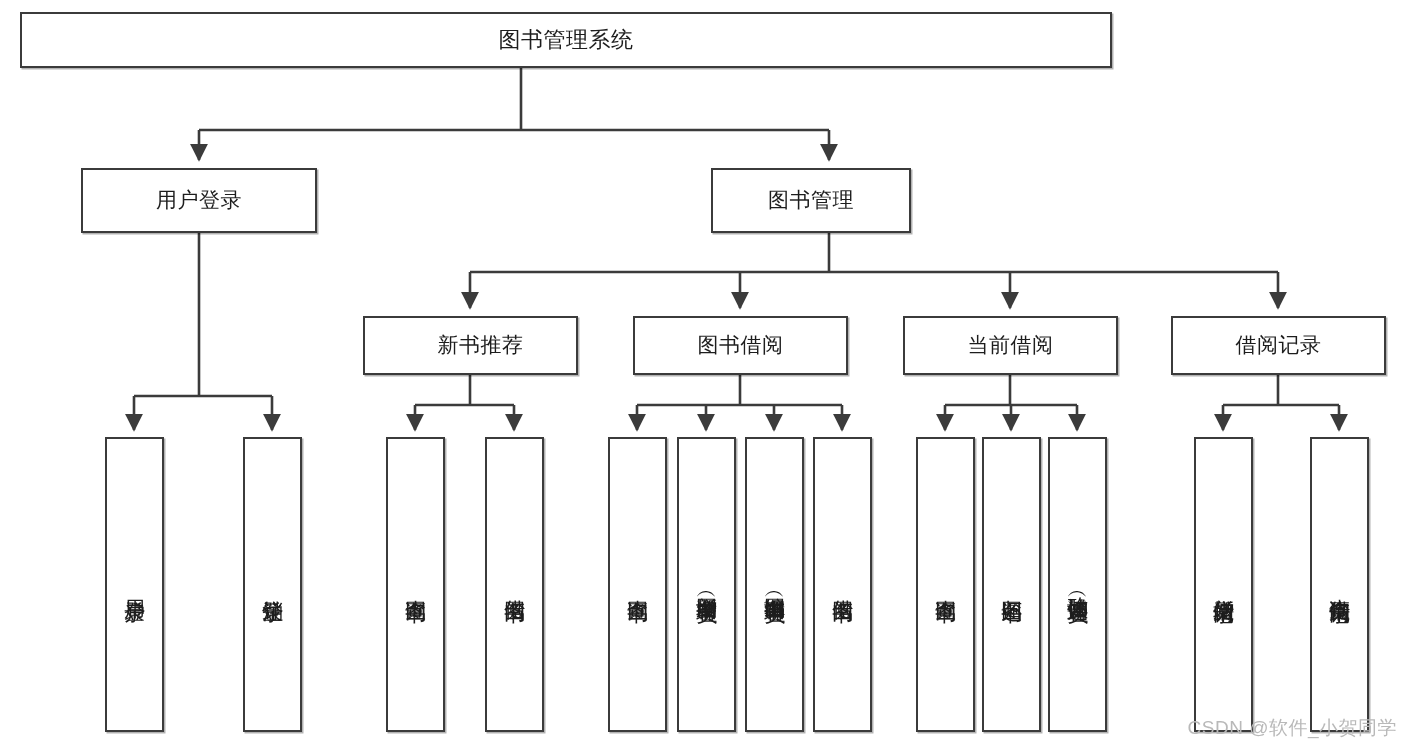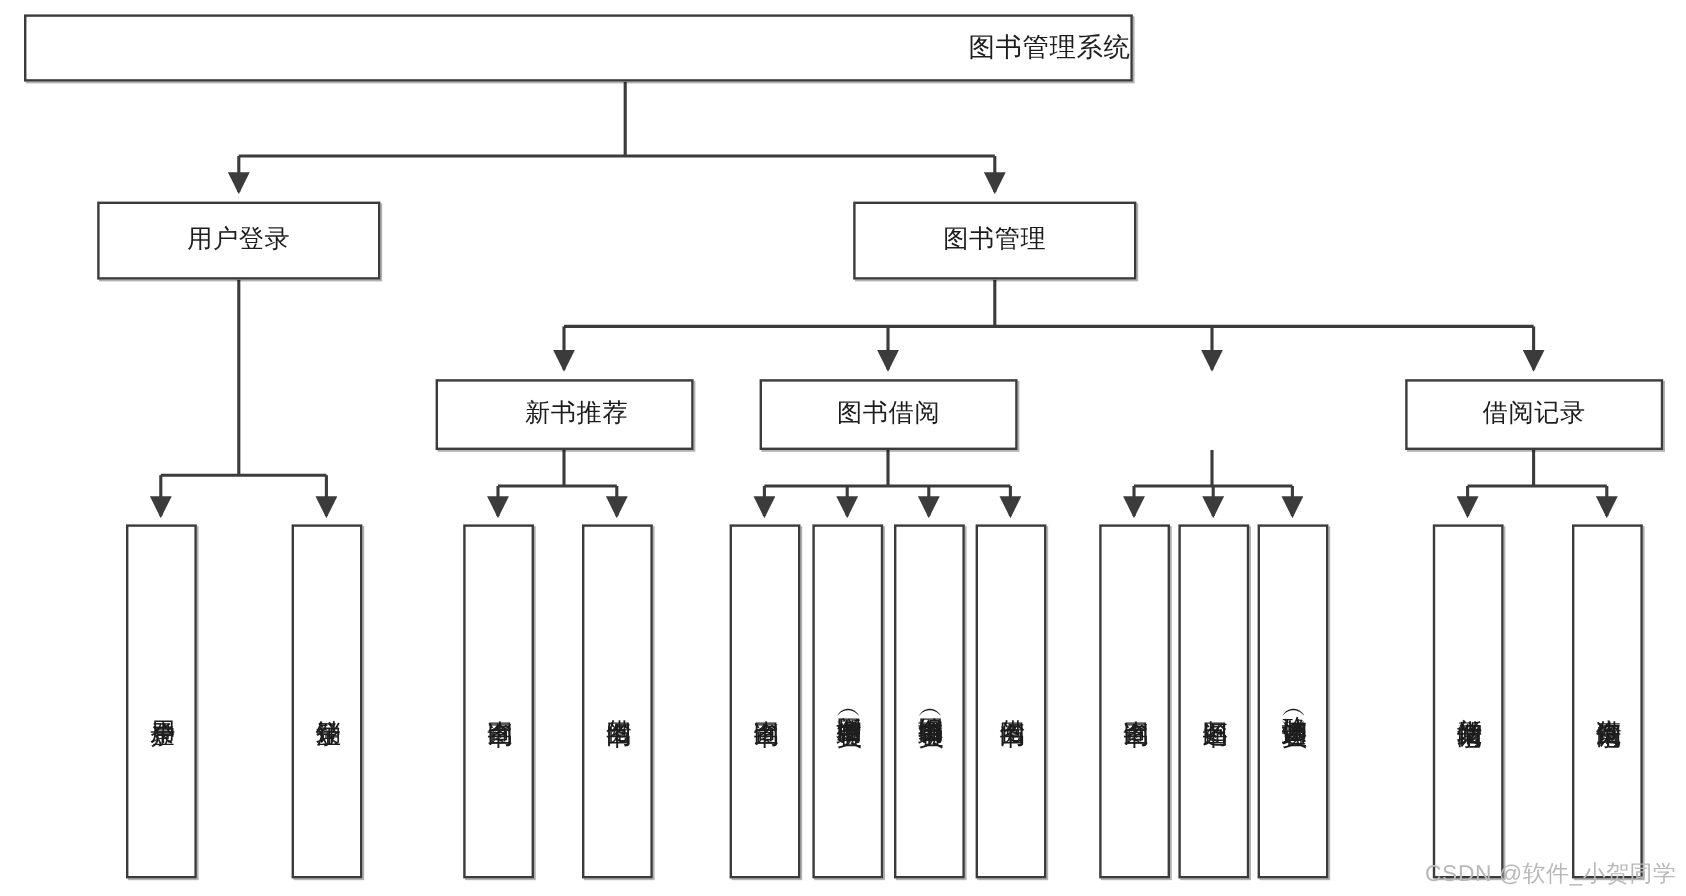--- a/index.html
+++ b/index.html
@@ -118,37 +118,40 @@
       <path d="M 1011 405 L 1011 430" marker-end="url(#arrow)"></path>
       <path d="M 1077 405 L 1077 430" marker-end="url(#arrow)"></path>
 
       <path d="M 1278 375 L 1278 405"></path>
       <path d="M 1223 405 L 1339 405"></path>
       <path d="M 1223 405 L 1223 430" marker-end="url(#arrow)"></path>
       <path d="M 1339 405 L 1339 430" marker-end="url(#arrow)"></path>
     </g>
   </svg>
 
-  <div class="node root" style="left:20px; top:12px; width:924px; height:56px;justify-content:flex-end;">
+  <div class="node root" style="left:20px; top:12px; width:1092px; height:56px;">
     <span class="label">图书管理系统</span>
   </div>
 
   <div class="node lvl2" style="left:81px; top:168px; width:236px; height:65px;">
     <span class="label">用户登录</span>
   </div>
-  <div class="node lvl2" style="left:711px; top:168px; width:236px; height:65px;">
+  <div class="node lvl2" style="left:711px; top:168px; width:200px; height:65px;">
     <span class="label">图书管理</span>
   </div>
 
   <div class="node lvl3" style="left:363px; top:316px; width:215px; height:59px;padding-left:20px;">
     <span class="label">新书推荐</span>
   </div>
   <div class="node lvl3" style="left:633px; top:316px; width:215px; height:59px;">
     <span class="label">图书借阅</span>
   </div>
+  <div class="node lvl3" style="left:903px; top:316px; width:215px; height:59px;">
+    <span class="label">当前借阅</span>
+  </div>
   <div class="node lvl3" style="left:1171px; top:316px; width:215px; height:59px;">
     <span class="label">借阅记录</span>
   </div>
 
   <div class="node vertical" style="left:105px; top:437px; width:59px; height:295px;">
     <span class="label">用户登录</span>
   </div>
   <div class="node vertical" style="left:243px; top:437px; width:59px; height:295px;">
     <span class="label">注销登录</span>
   </div>

